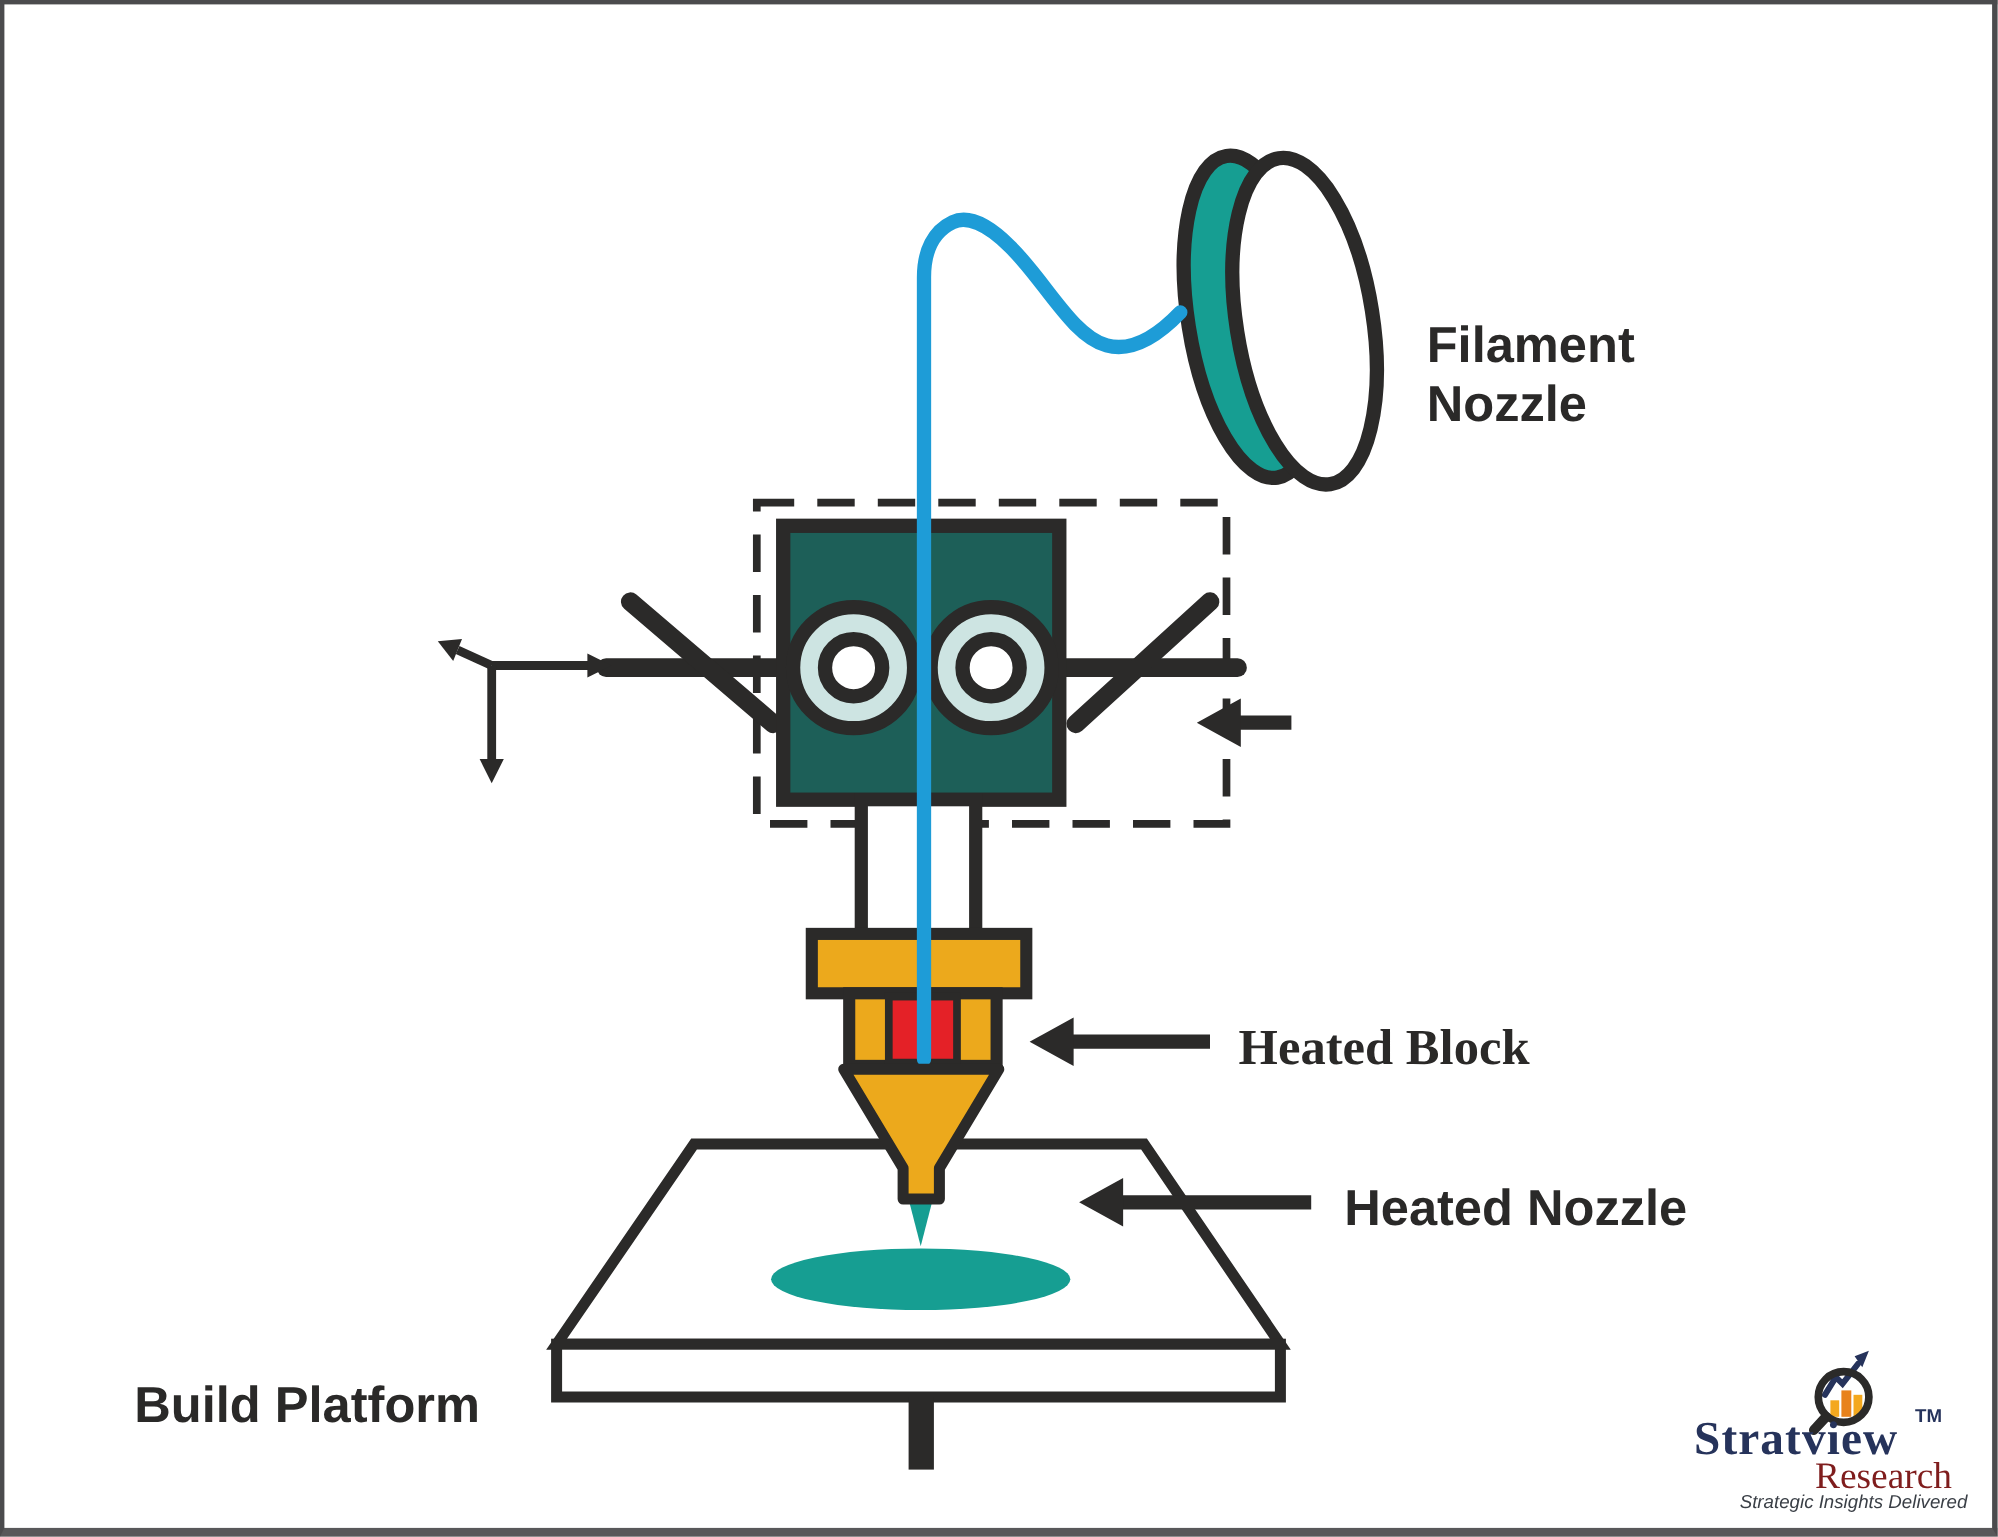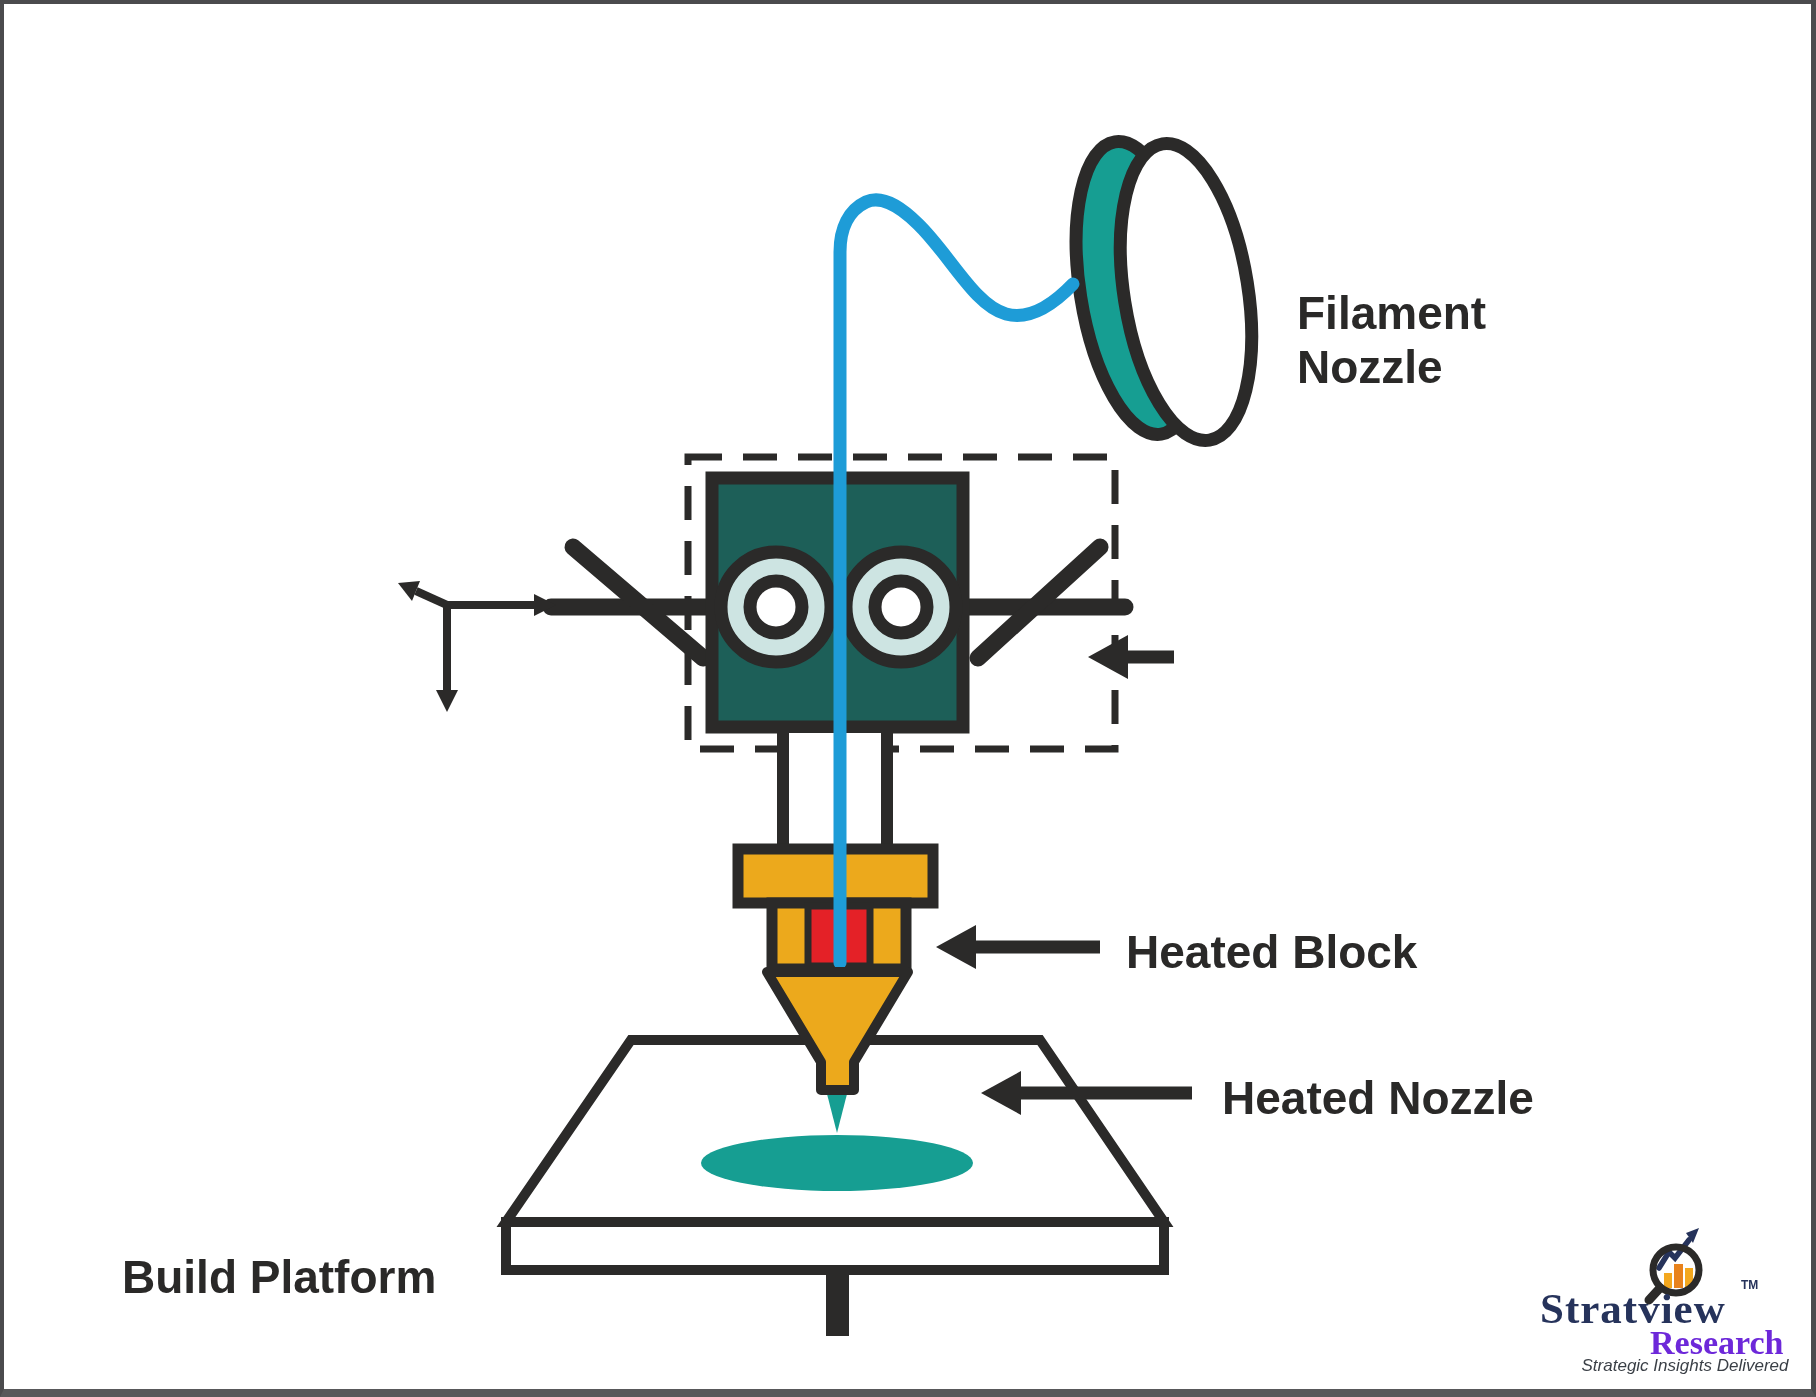--- a/index.html
+++ b/index.html
@@ -29,26 +29,26 @@
   }
   .logo-brand{
     position:absolute;left:1536px;top:1280px;
     font-family:"Liberation Serif",serif;
     font-weight:bold;font-size:43px;color:#26335B;
     letter-spacing:1px;white-space:nowrap;
   }
   .logo-tm{
     position:absolute;left:1737px;top:1274px;
     font-family:"Liberation Sans",sans-serif;
-    font-weight:bold;font-size:12px;color:#26335B;
+    font-weight:bold;font-size:17px;color:#26335B;
   }
   .logo-division{
     position:absolute;left:1646px;top:1320px;
     font-family:"Liberation Serif",serif;
-    font-weight:bold;font-size:34px;color:#6d28d9;
+    font-weight:normal;font-size:34px;color:#7f1d1d;
     white-space:nowrap;
   }
   .logo-tagline{
     position:absolute;left:1570px;top:1352px;width:222px;
     text-align:center;
     font-family:"Liberation Sans",sans-serif;
     font-style:italic;font-size:17px;color:#3A3F46;
     white-space:nowrap;
   }
 </style>
@@ -131,21 +131,21 @@
       <line class="ln cap" x1="1660" y1="1288" x2="1649" y2="1300" stroke-width="9"></line>
     </g>
   </svg>
 
   <div class="lbl" style="left:1293px;top:282px;">
     <div>Filament</div>
     <div>Nozzle</div>
   </div>
 
 
-  <div class="lbl" style="left:1122px;top:921px;">Heated Block</div>
+  <div class="lbl" style="left:1122px;top:921px;font-family:Liberation Serif, serif;">Heated Block</div>
 
   <div class="lbl" style="left:1218px;top:1067px;">Heated Nozzle</div>
 
   <div class="lbl" style="left:118px;top:1246px;">Build Platform</div>
 
   <div class="logo-brand">Stratview</div>
   <div class="logo-tm">TM</div>
   <div class="logo-division">Research</div>
   <div class="logo-tagline">Strategic Insights Delivered</div>
 

